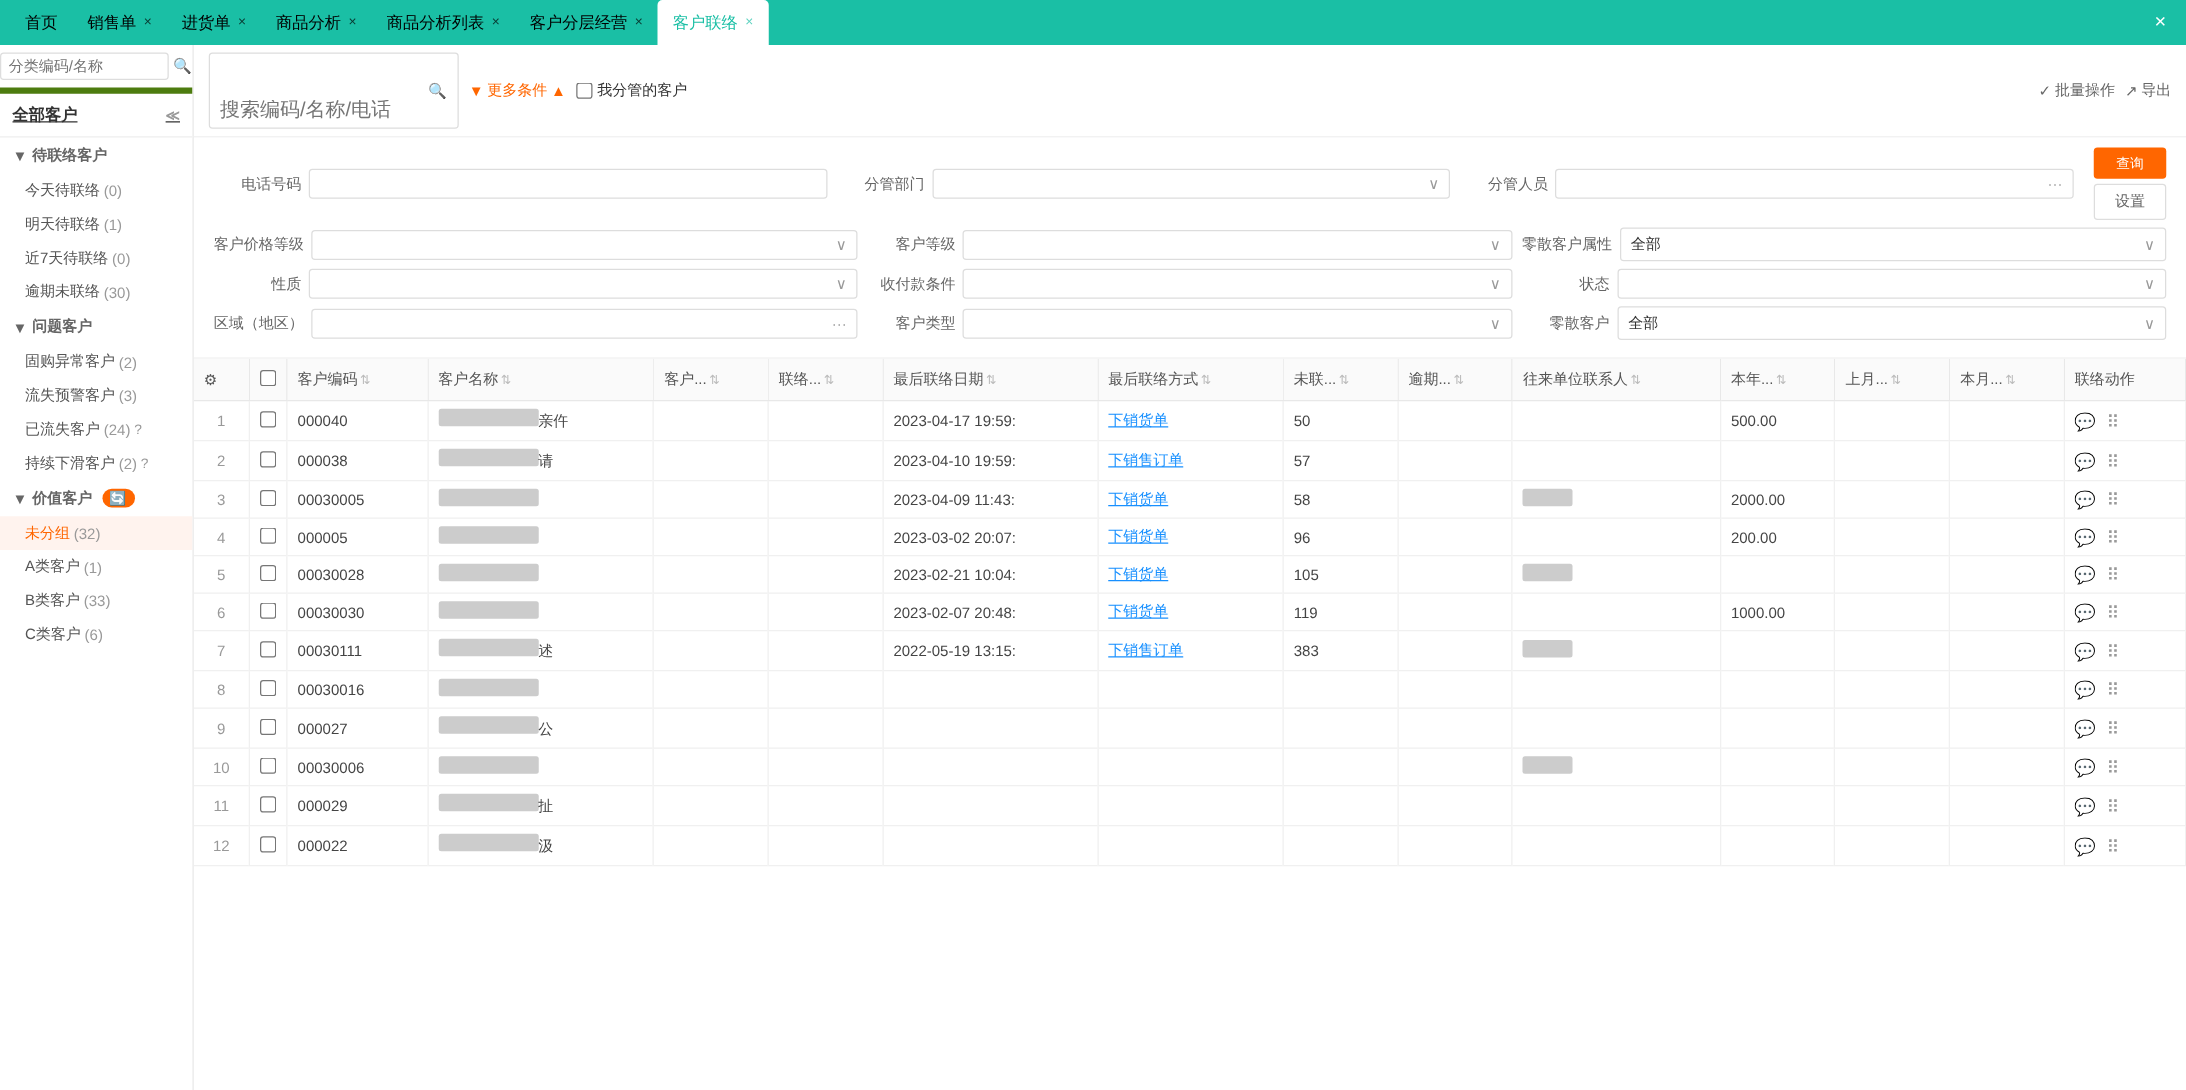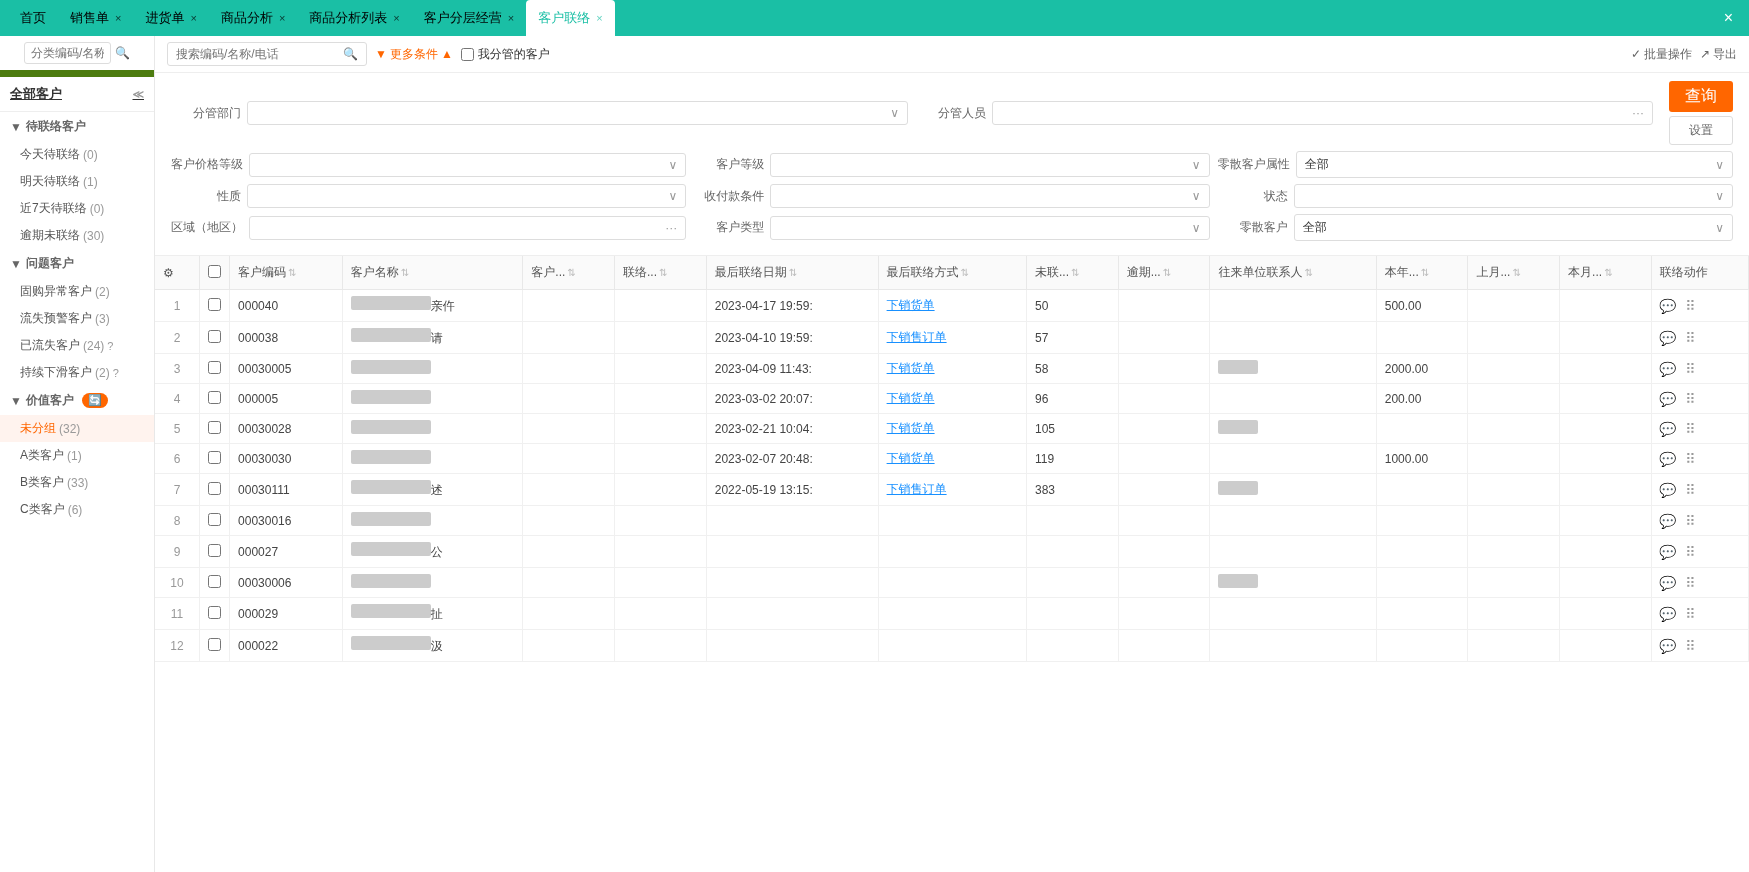--- a/index.html
+++ b/index.html
@@ -25,21 +25,21 @@
     .main-layout {
       display: flex; height: calc(100vh - 36px);
     }
 
     
     .sidebar {
       width: 155px; background: #fff; border-right: 1px solid #e8e8e8;
       display: flex; flex-direction: column; overflow-y: auto; flex-shrink: 0;
     }
     .sidebar-search {
-      display: flex; align-items: center; padding: 6px 24px; border-bottom: 7px solid #4d7c0f;
+      display: flex; align-items: center; padding: 6px 0; border-bottom: 5px solid #4d7c0f;
     }
     .sidebar-search input {
       border: 1px solid #ddd; border-radius: 3px; padding: 3px 6px; font-size: 12px; width: 100%; outline: none;
     }
     .sidebar-search-icon { margin-left: 4px; color: #999; cursor: pointer; }
     .sidebar-section-header {
       display: flex; align-items: center; justify-content: space-between;
       padding: 8px 10px; font-weight: bold; font-size: 13px; color: #333;
       border-bottom: 1px solid #eee; cursor: pointer; text-decoration: underline;
     }
@@ -63,21 +63,21 @@
 
     
     .filter-bar {
       background: #fff; padding: 6px 12px; border-bottom: 1px solid #eee;
       display: flex; align-items: center; gap: 8px;
     }
     .filter-search-box {
       display: flex; align-items: center; border: 1px solid #ddd; border-radius: 3px;
       padding: 4px 8px; width: 200px;
     }
-    .filter-search-box input { border: none; outline: none; font-size: 12px; width: 100%; }
+    .filter-search-box input { border: none; outline: none; font-size: 16px; width: 100%; margin-top: 33px; }
     .filter-search-icon { color: #999; cursor: pointer; }
     .filter-more { color: #f60; cursor: pointer; display: flex; align-items: center; gap: 3px; }
     .filter-checkbox { display: flex; align-items: center; gap: 4px; cursor: pointer; }
     .filter-actions { margin-left: auto; display: flex; gap: 8px; }
     .filter-btn { color: #666; cursor: pointer; font-size: 12px; display: flex; align-items: center; gap: 3px; }
 
     
     .filter-form {
       background: #fff; padding: 8px 16px; border-bottom: 1px solid #eee;
     }
@@ -93,21 +93,21 @@
       font-size: 12px; outline: none; min-width: 0;
     }
     .filter-select {
       flex: 1; border: 1px solid #ddd; border-radius: 3px; padding: 4px 8px;
       font-size: 12px; outline: none; min-width: 0; display: flex; align-items: center;
       justify-content: space-between; cursor: pointer; background: #fff;
     }
     .filter-select-arrow { color: #999; }
     .filter-btn-query {
       background: #f60; color: #fff; border: none; border-radius: 3px;
-      padding: 5px 16px; cursor: pointer; font-size: 16px;
+      padding: 5px 16px; cursor: pointer; font-size: 11px;
     }
     .filter-btn-reset {
       background: #fff; color: #666; border: 1px solid #ddd; border-radius: 3px;
       padding: 5px 16px; cursor: pointer; font-size: 12px;
     }
     .filter-form-actions {
       display: flex; flex-direction: column; gap: 4px; margin-left: 8px;
     }
     .ellipsis-btn { color: #999; cursor: pointer; }
 
@@ -309,20 +309,24 @@
         <div class="filter-btn">
           <span>↗</span>
           <span>导出</span>
         </div>
       </div>
     </div>
 
     <div class="filter-form">
       <div class="filter-row">
         <div class="filter-field">
+          <span class="filter-label">电话号码</span>
+          <input type="text" class="filter-input" style="">
+        </div>
+        <div class="filter-field">
           <span class="filter-label">分管部门</span>
           <div class="filter-select">
             <span></span>
             <span class="filter-select-arrow">∨</span>
           </div>
         </div>
         <div class="filter-field">
           <span class="filter-label">分管人员</span>
           <div class="filter-select">
             <span></span>

